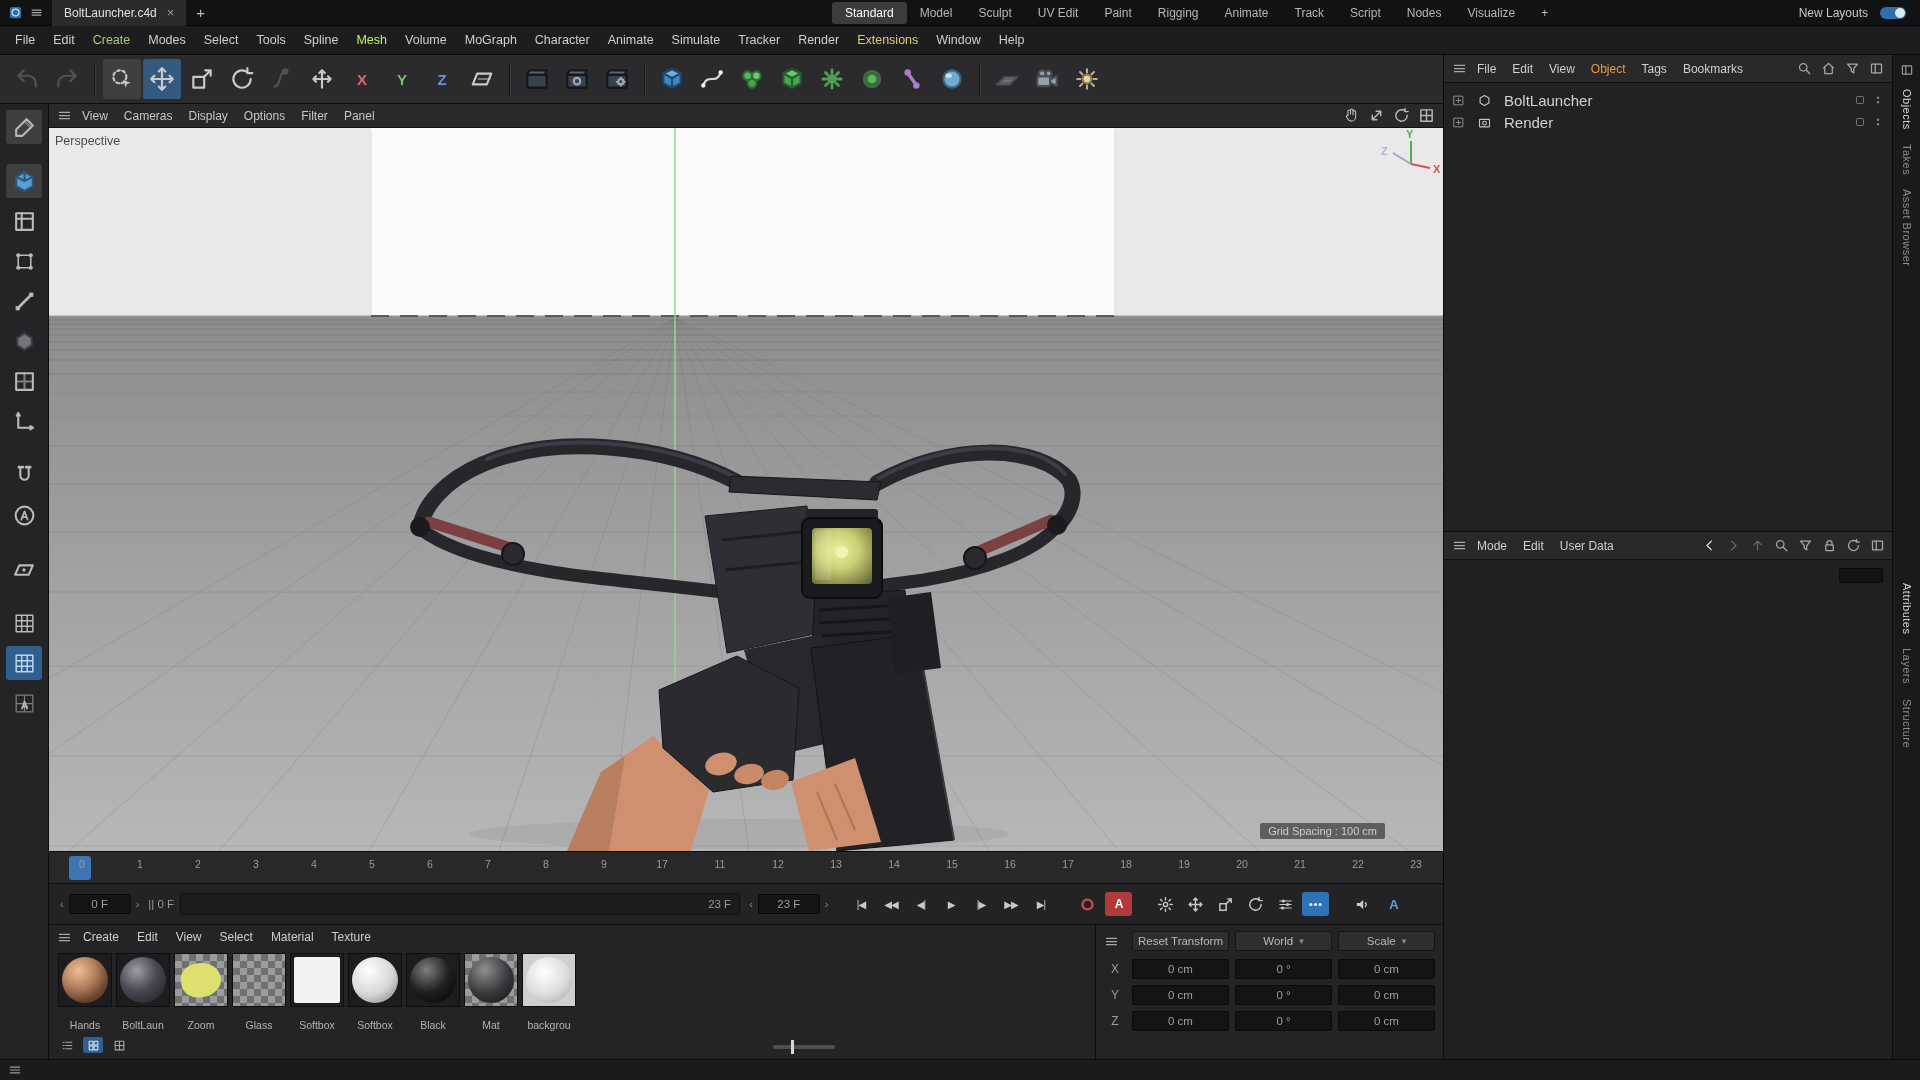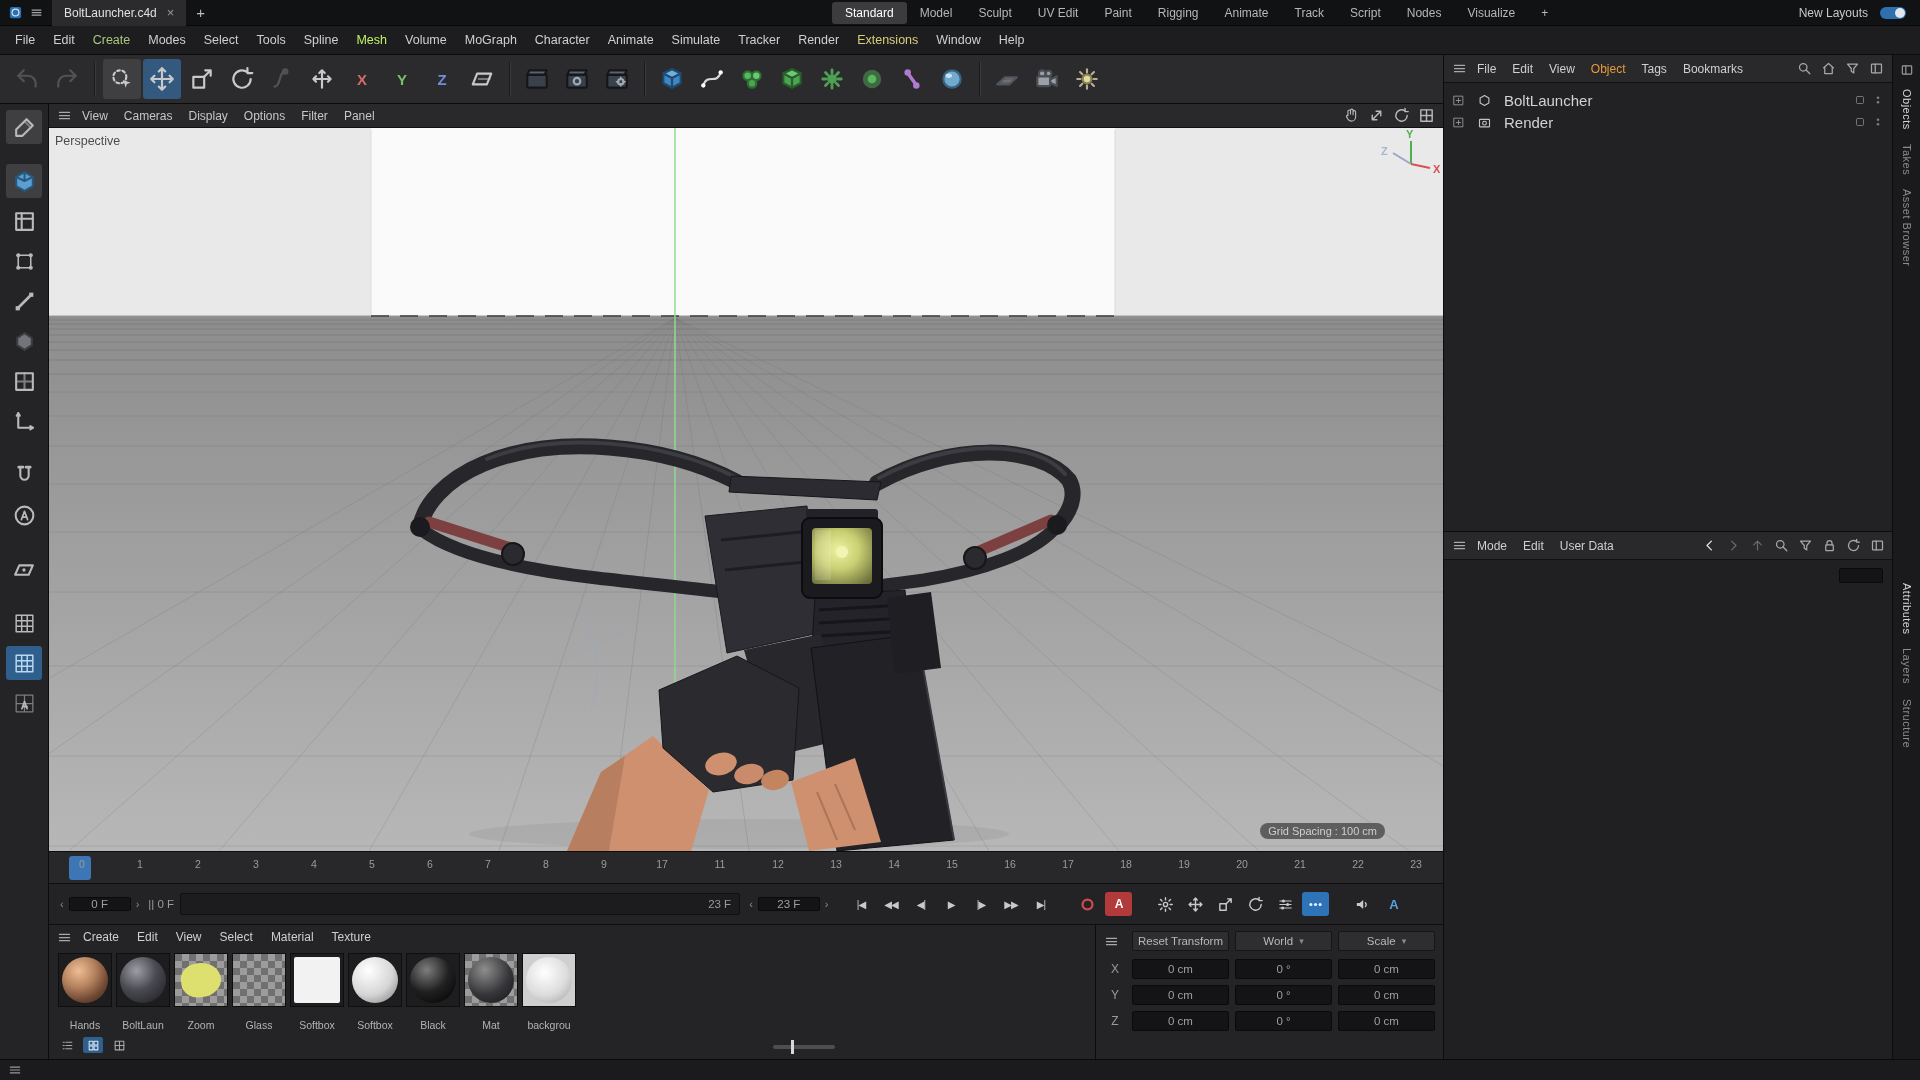--- a/index.html
+++ b/index.html
@@ -45,33 +45,33 @@
 .side-tool.selected{background:#2e5f8d;}
 .side-tool.gapped{margin-top:14px;}
 
 
 #viewport-header{left:49px;top:104px;width:1394px;height:24px;background:#29292b;display:flex;align-items:center;gap:2px;padding:0 8px;border-bottom:1px solid #101011;}
 #viewport-header .menu-item{font-size:12px;line-height:24px;padding:0 8px;color:#c6c6c6;}
 .vp-nav{margin-left:auto;display:flex;gap:8px;}
 .vp-nav .icon{width:17px;height:17px;color:#b9b9b9;}
 #viewport{left:49px;top:128px;width:1394px;height:723px;background:#9c9c9c;overflow:hidden;}
 #vp-label{position:absolute;left:6px;top:6px;color:#4a4a4a;font-size:12.5px;text-shadow:0 0 2px rgba(255,255,255,.5);}
-#vp-gridlabel{position:absolute;right:58px;bottom:12px;background:rgba(82,82,82,.88);color:#cfcfcf;font-size:11px;padding:2px 8px;border-radius:8px;}
+#vp-gridlabel{position:absolute;right:58px;bottom:12px;background:rgba(82,82,82,.88);color:#cfcfcf;font-size:11px;padding:2px 8px;border-radius:2px;}
 
 
 #timeline{left:49px;top:851px;width:1394px;height:33px;background:#28282a;border-top:1px solid #0d0d0e;border-bottom:1px solid #0d0d0e;}
 #ticks{position:absolute;left:24px;right:18px;top:6px;display:flex;justify-content:space-between;}
 #ticks span{color:#9b9b9b;font-size:10.5px;width:18px;text-align:center;}
 #frame-marker{position:absolute;left:20px;top:4px;width:22px;height:24px;background:#3d76b4;border-radius:3px;}
 
 
 #transport{left:49px;top:884px;width:1394px;height:41px;background:#232325;display:flex;align-items:center;gap:6px;padding:0 8px;border-bottom:1px solid #0d0d0e;}
 .spin{display:flex;align-items:center;gap:2px;}
 .spin .arrow{color:#8a8a8a;font-size:11px;padding:0 3px;}
-.field{background:#141416;border:1px solid #0a0a0a;border-radius:2px;color:#9f9f9f;font-size:11.5px;height:14px;display:flex;align-items:center;justify-content:center;}
+.field{background:#141416;border:1px solid #0a0a0a;border-radius:2px;color:#9f9f9f;font-size:11.5px;height:20px;display:flex;align-items:center;justify-content:center;}
 .f-frame{width:62px;}
 .range-text{color:#9a9a9a;font-size:11.5px;white-space:nowrap;}
 #range-strip{flex:1;height:22px;background:#1c1c1e;border:1px solid #101012;border-radius:2px;display:flex;align-items:center;justify-content:flex-end;padding:0 8px;max-width:560px;}
 .tbtn{width:27px;height:24px;border-radius:3px;display:flex;align-items:center;justify-content:center;color:#c9c9c9;font-size:10px;letter-spacing:-1px;white-space:nowrap;}
 .tbtn .icon{width:17px;height:17px;}
 .tbtn.red-bg{background:#b23a3a;color:#fff;font-size:12px;font-weight:bold;letter-spacing:0;}
 .tbtn.blue-bg{background:#2e72b8;color:#eaf2fa;}
 .tbtn.red-fg{color:#cf4b4b;}
 .tbtn.blue-fg{color:#5aa0dc;font-size:13px;font-weight:bold;letter-spacing:0;}
 

